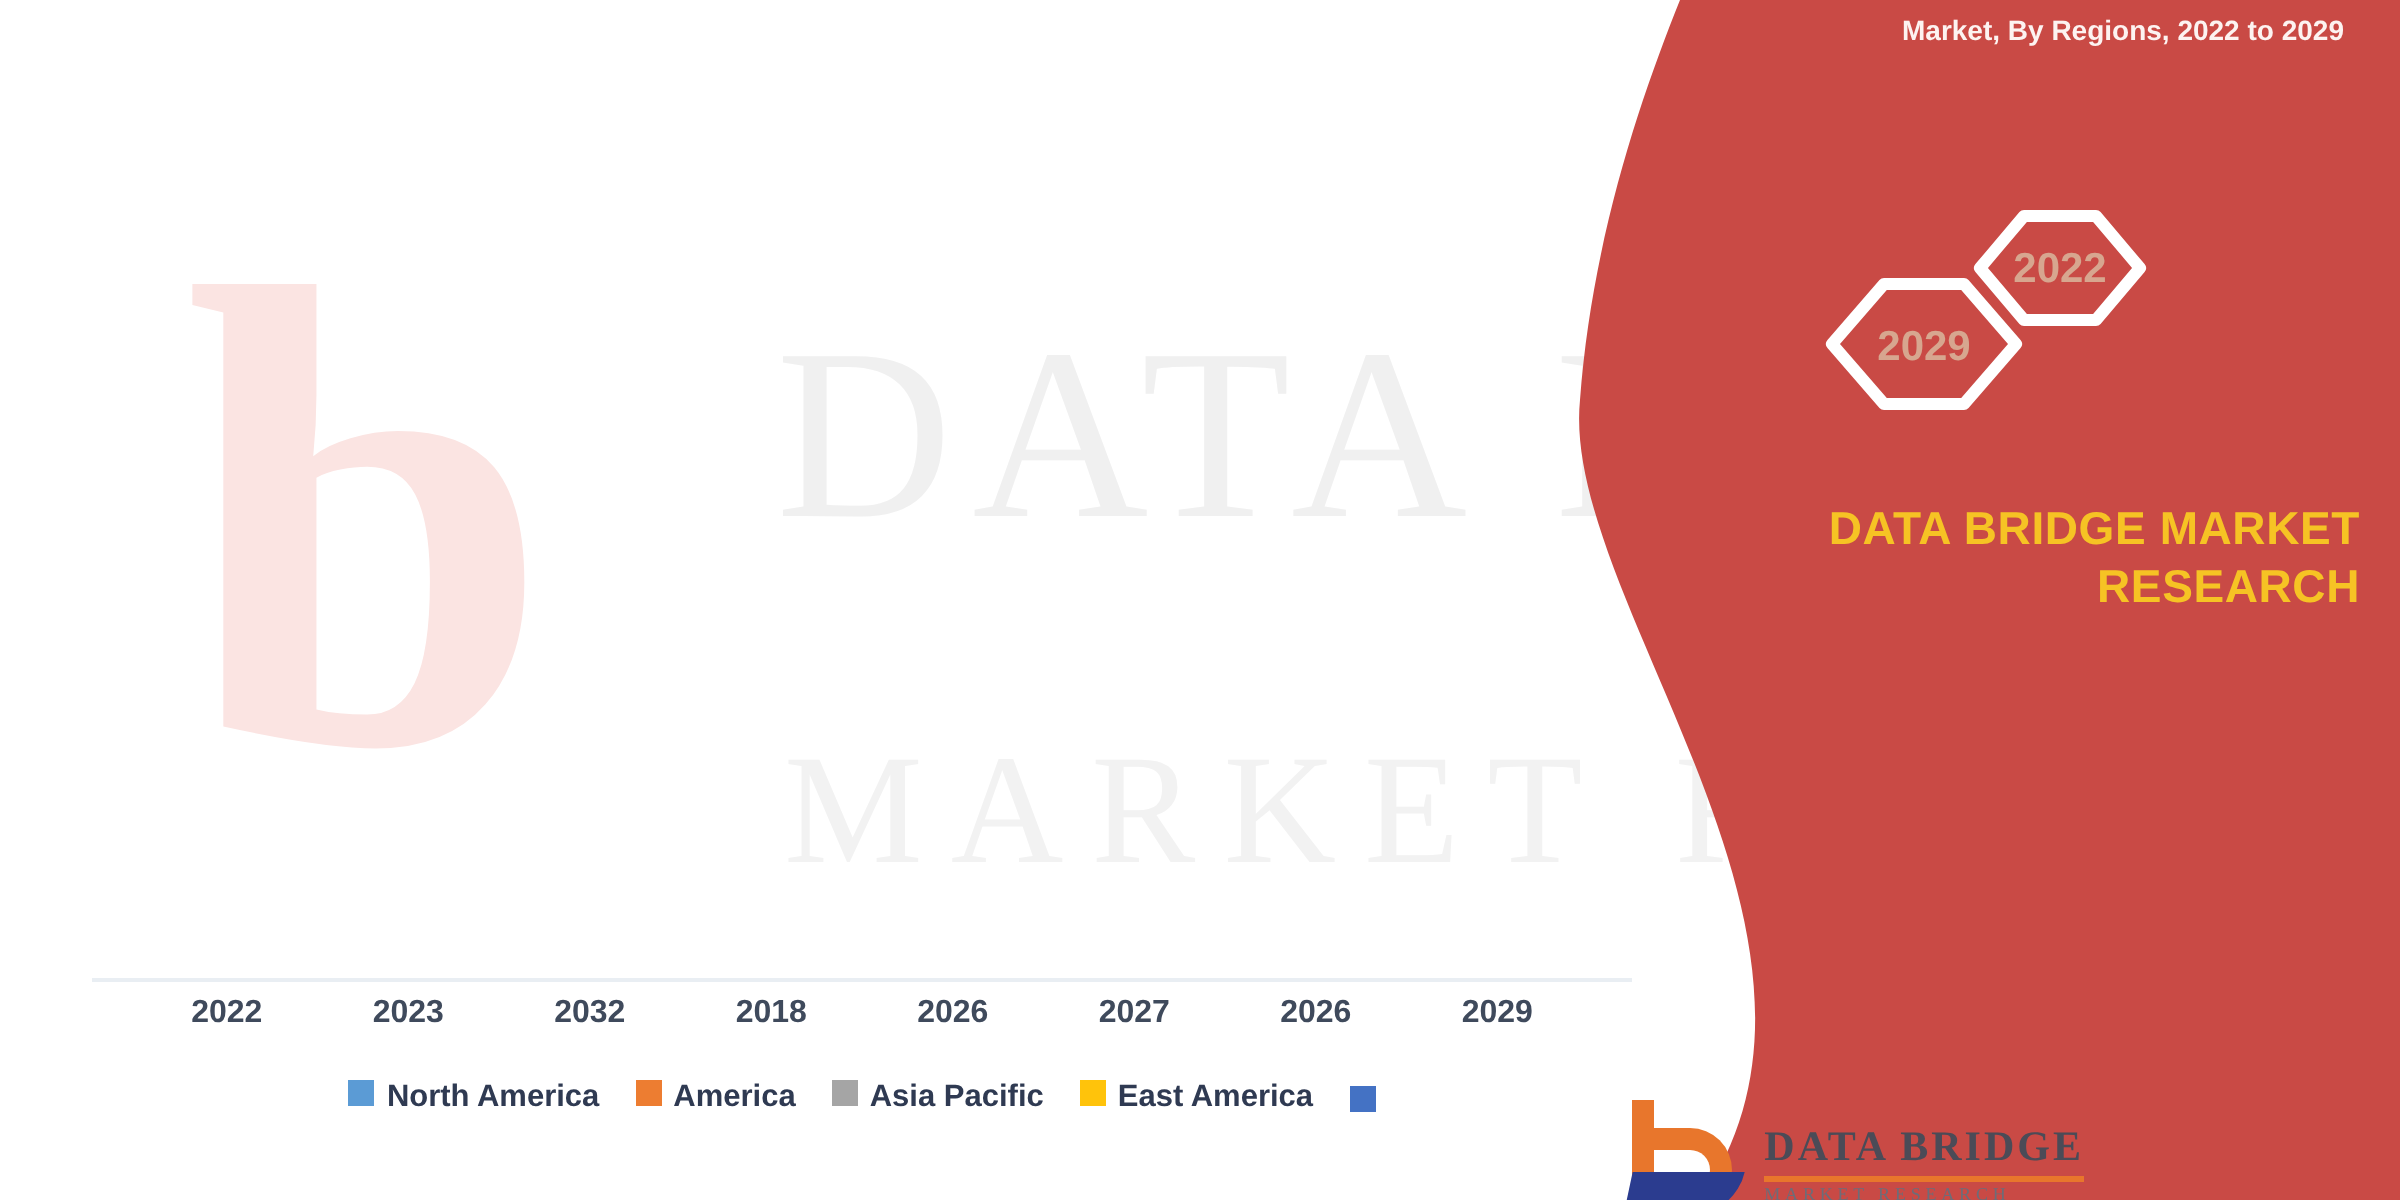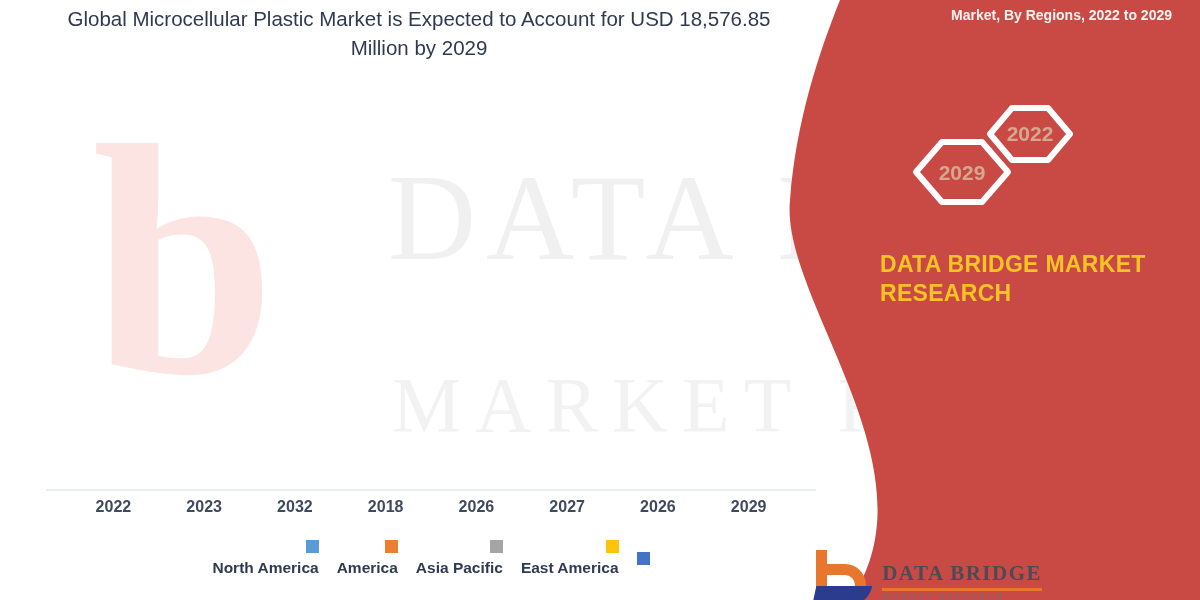--- a/index.html
+++ b/index.html
@@ -71,21 +71,21 @@
     fill: #d7a68f;
     font-family: "Liberation Sans", sans-serif;
     font-size: 21px;
     font-weight: 700;
   }
 
   .brand {
     position: absolute;
     right: 20px; top: 250px;
     width: 300px;
-    text-align: left;
+    text-align: right;
     color: #F6C324;
     font-size: 23px;
     font-weight: 700;
     line-height: 1.28;
     letter-spacing: .3px;
   }
 
   
   .foot-logo {
     position: absolute;
@@ -180,36 +180,35 @@
 
   .legend {
     position: absolute;
     left: 46px; top: 540px;
     width: 770px;
     display: flex;
     justify-content: center;
     align-items: center;
     gap: 18px;
   }
-  .legend .item { display: flex; align-items: flex-end; gap: 6px; flex-direction: column; }
+  .legend .item { display: flex; align-items: flex-start; gap: 6px; }
   .legend .swatch { width: 13px; height: 13px; }
   .legend .txt { color: #2f3a52; font-size: 15.5px; font-weight: 700; }
 </style>
 </head>
 <body>
 
 <div id="root">
 
   <div class="wm-layer">
     <div class="wm-b">b</div>
     <div class="wm-db">DATA BRIDGE</div>
     <div class="wm-mr">MARKET RESEARCH</div>
   </div>
 
-  <div class="chart-title">Global Microcellular Plastic Market is Expected to Account for USD 18,576.85 Million by 2029</div>
 
   <div class="plot">
     <div class="bars" id="bars">
         <div class="bar-slot">
           <div class="bar">
             <div class="seg" style="background: rgb(91, 155, 213); height: 3.5%;"></div>
             <div class="seg" style="background: rgb(237, 125, 49); height: 3%;"></div>
             <div class="seg" style="background: rgb(165, 165, 165); height: 3%;"></div>
             <div class="seg" style="background: rgb(255, 195, 11); height: 3.5%;"></div>
             <div class="seg" style="background: rgb(68, 114, 196); height: 4%;"></div>

